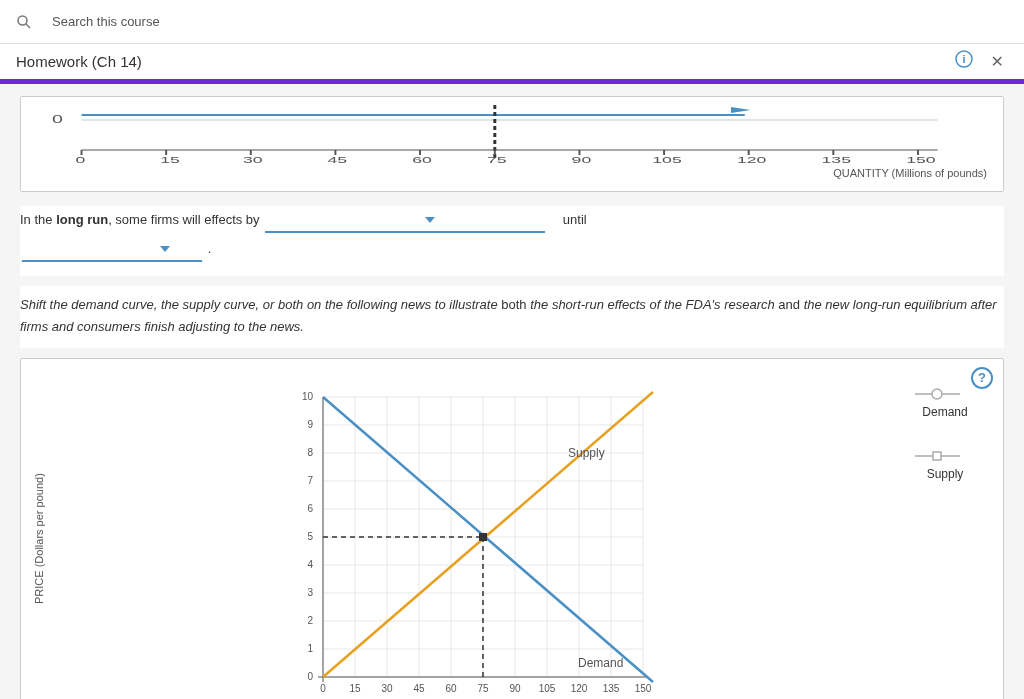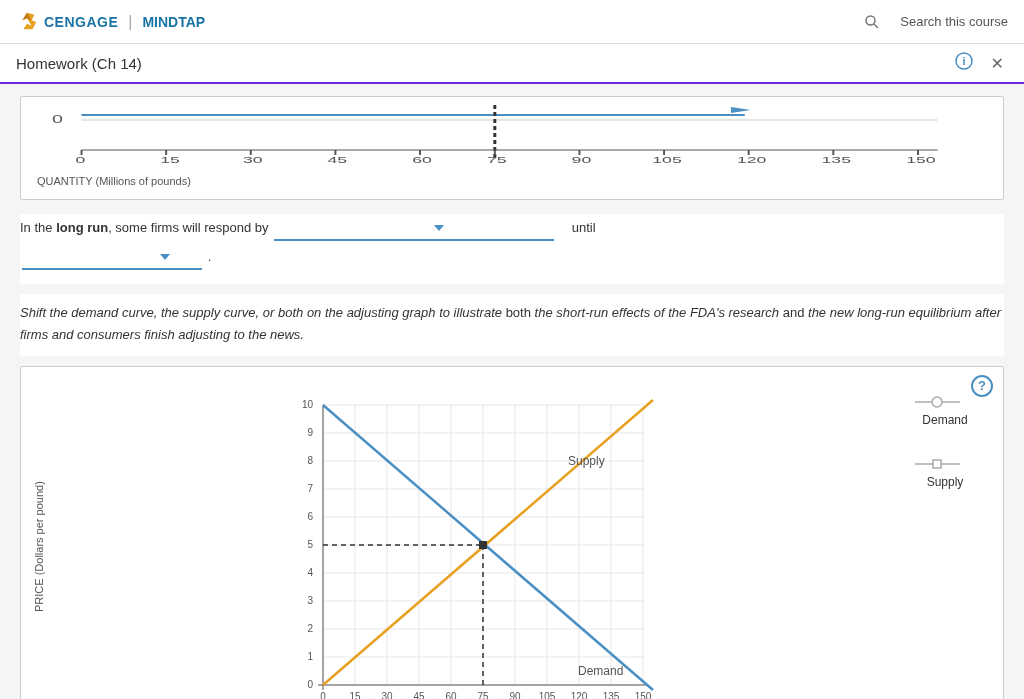--- a/index.html
+++ b/index.html
@@ -50,21 +50,21 @@
       color: #555;
       font-size: 13px;
     }
 
     
     .title-bar {
       display: flex;
       align-items: center;
       justify-content: space-between;
       background: #fff;
-      border-bottom: 2px solid #6d28d9;
+      border-bottom: 5px solid #6d28d9;
       padding: 0 16px;
       height: 40px;
     }
     .title-bar-title {
       font-size: 15px;
       font-weight: 500;
       color: #333;
     }
     .title-bar-actions {
       display: flex;
@@ -216,30 +216,20 @@
       font-size: 13px;
       line-height: 1.7;
     }
     .instruction-text em { font-style: italic; }
     .instruction-text strong { font-weight: normal; }
   </style>
 </head>
 <body>
 
 <div class="header">
-  <div class="logo-area">
-
-    <svg class="logo-icon" viewBox="0 0 24 24" fill="none">
-      <polygon points="12,2 7,10 12,8 17,16 12,14 8,20 18,20 22,12 17,10 20,4" fill="#e8a020"></polygon>
-      <polygon points="12,2 7,10 12,8 17,10 14,6" fill="#c47a10"></polygon>
-    </svg>
-    <span class="logo-cengage">CENGAGE</span>
-    <span class="logo-divider">|</span>
-    <span class="logo-mindtap">MINDTAP</span>
-  </div>
   <div class="header-search">
     <svg width="16" height="16" viewBox="0 0 16 16" fill="none">
       <circle cx="6.5" cy="6.5" r="4.5" stroke="#777" stroke-width="1.5"></circle>
       <line x1="10" y1="10" x2="14" y2="14" stroke="#777" stroke-width="1.5"></line>
     </svg>
     <span class="search-text">Search this course</span>
   </div>
 </div>
 
 <div class="title-bar">
@@ -291,44 +281,44 @@
         <line x1="311" y1="45" x2="311" y2="50" stroke="#555" stroke-width="1"></line>
         <text x="305" y="58" font-size="9" fill="#555">105</text>
         <line x1="354" y1="45" x2="354" y2="50" stroke="#555" stroke-width="1"></line>
         <text x="348" y="58" font-size="9" fill="#555">120</text>
         <line x1="397" y1="45" x2="397" y2="50" stroke="#555" stroke-width="1"></line>
         <text x="391" y="58" font-size="9" fill="#555">135</text>
         <line x1="440" y1="45" x2="440" y2="50" stroke="#555" stroke-width="1"></line>
         <text x="434" y="58" font-size="9" fill="#555">150</text>
       </svg>
     </div>
-    <div class="qty-label" style="text-align:left; font-size:11px; color:#555; margin-top:10px;">QUANTITY (Millions of pounds)</div>
+    <div class="qty-label" style="text-align:right; font-size:11px; color:#555; margin-top:2px;">QUANTITY (Millions of pounds)</div>
   </div>
 
   <div class="text-block">
     <p>
-      <span>In the </span><strong>long run</strong><span>, some firms will respond by</span>
+      <span>In the </span><strong>long run</strong><span>, some firms will effects by</span>
       <span class="dropdown-inline">
         &nbsp;&nbsp;&nbsp;&nbsp;&nbsp;&nbsp;&nbsp;&nbsp;&nbsp;&nbsp;&nbsp;&nbsp;&nbsp;&nbsp;&nbsp;&nbsp;&nbsp;&nbsp;&nbsp;&nbsp;&nbsp;&nbsp;&nbsp;&nbsp;&nbsp;&nbsp;&nbsp;&nbsp;&nbsp;&nbsp;&nbsp;&nbsp;&nbsp;&nbsp;&nbsp;&nbsp;&nbsp;&nbsp;&nbsp;&nbsp;&nbsp;&nbsp;
         <span class="dropdown-arrow"></span>
       </span>
       <span style="margin-left:12px;">until</span>
     </p>
     <p>
       <span class="dropdown-inline-sm">
         &nbsp;&nbsp;&nbsp;&nbsp;&nbsp;&nbsp;&nbsp;&nbsp;&nbsp;&nbsp;&nbsp;&nbsp;&nbsp;&nbsp;&nbsp;&nbsp;&nbsp;&nbsp;&nbsp;&nbsp;&nbsp;&nbsp;&nbsp;&nbsp;&nbsp;&nbsp;&nbsp;&nbsp;&nbsp;&nbsp;&nbsp;&nbsp;&nbsp;&nbsp;&nbsp;&nbsp;
         <span class="dropdown-arrow"></span>
       </span>
       <span>.</span>
     </p>
   </div>
 
   <div class="instruction-text" style="margin: 10px 0 10px 0;">
     <p>
-      <em>Shift the demand curve, the supply curve, or both on the adjusting graph to illustrate </em><strong>both</strong><em> the short-run effects of the FDA's research </em><strong>and</strong><em> the new long-run equilibrium after firms and consumers finish adjusting to the news.</em>
+      <em>Shift the demand curve, the supply curve, or both on the following news to illustrate </em><strong>both</strong><em> the short-run effects of the FDA's research </em><strong>and</strong><em> the new long-run equilibrium after firms and consumers finish adjusting to the news.</em>
     </p>
   </div>
 
   <div class="chart-container">
     <div class="chart-help">?</div>
 
     <div class="chart-inner">
 
       <div class="y-label">PRICE (Dollars per pound)</div>
 

